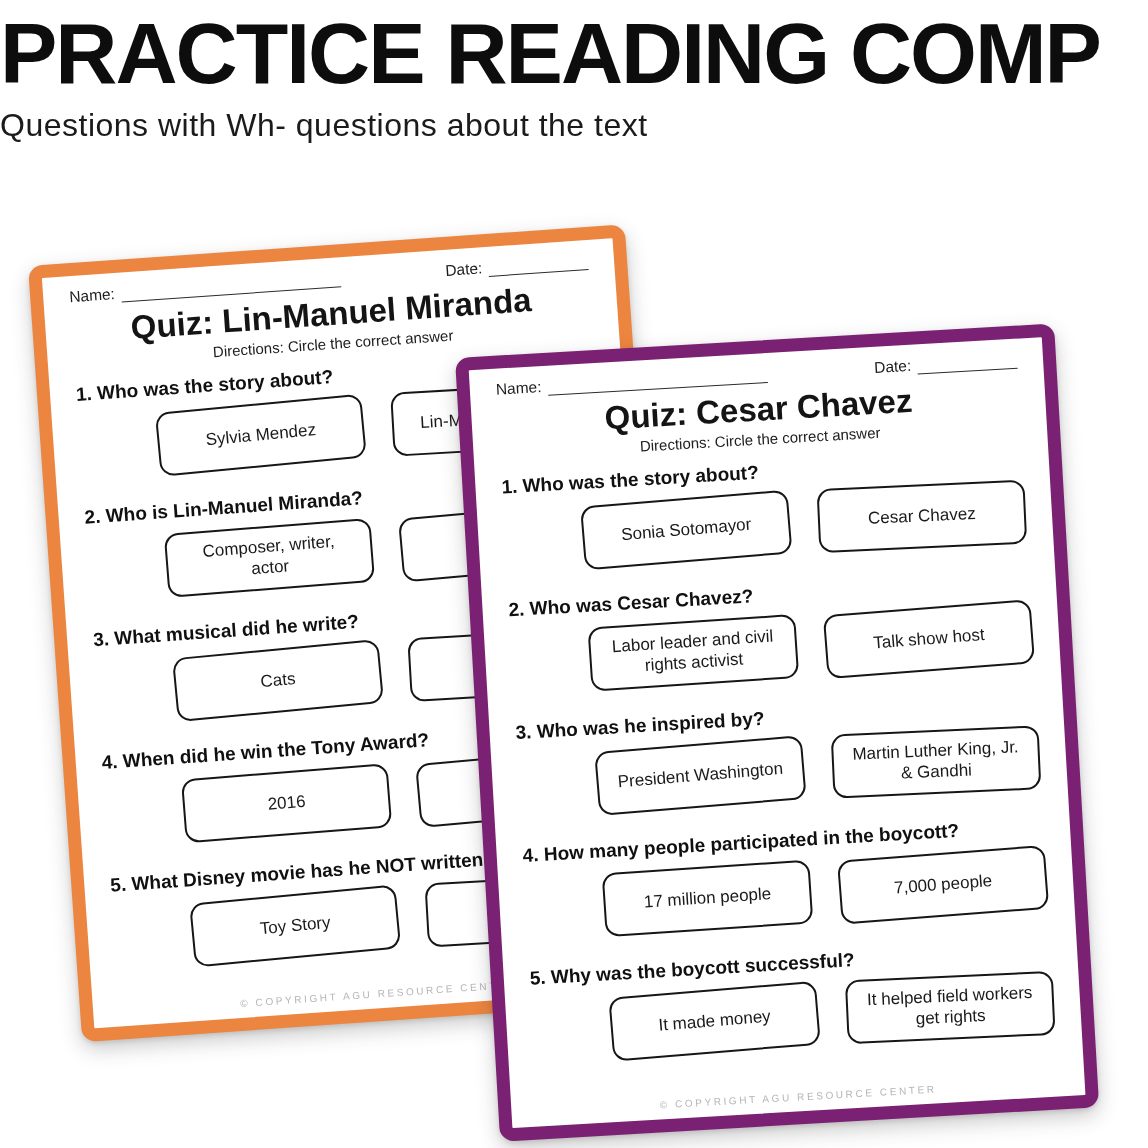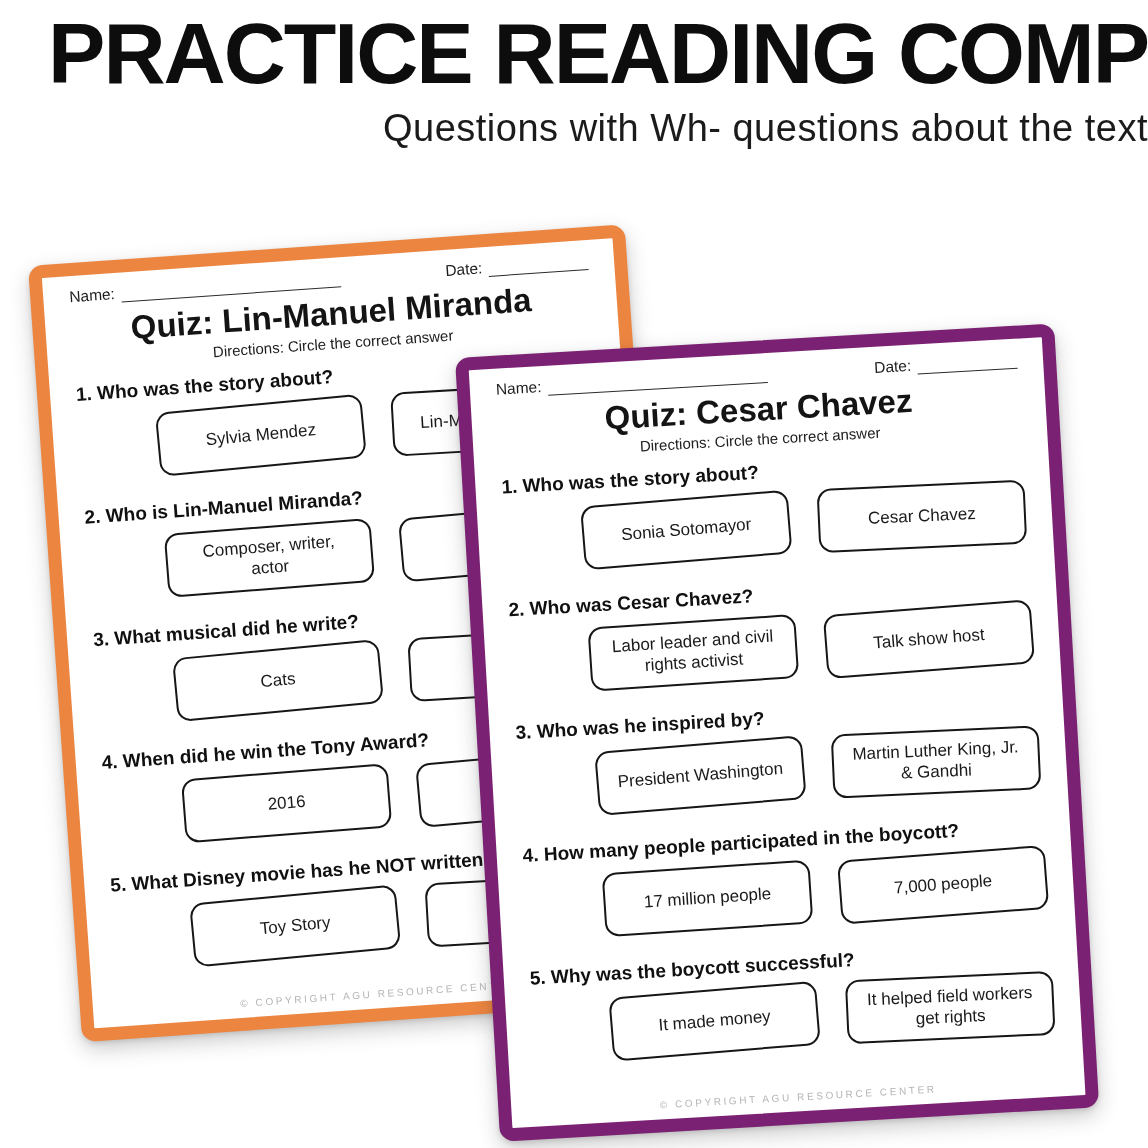--- a/index.html
+++ b/index.html
@@ -6,30 +6,30 @@
   body {
     width: 1148px; height: 1148px;
     background: #ffffff;
     position: relative;
     overflow: hidden;
     font-family: "Liberation Sans", sans-serif;
     color: #111;
   }
 
   
-  .hero { position: absolute; top: 0; left: 0; width: 1148px; text-align: right; }
+  .hero { position: absolute; top: 0; left: 0; width: 1148px; text-align: left; }
   .hero-title {
     margin-top: 6px;
     font-size: 86px; line-height: 1.1;
     font-weight: bold; letter-spacing: -2px;
     color: #0d0d0d; white-space: nowrap;
   }
   .hero-sub {
     margin-top: 6px;
-    font-size: 38px; font-weight: 400; letter-spacing: 0.5px;
+    font-size: 32px; font-weight: 400; letter-spacing: 0.5px;
     color: #1b1b1b; white-space: nowrap;
   }
 
   
   .sheet {
     position: absolute;
     background: #ffffff;
     box-sizing: border-box;
     border-radius: 14px;
     box-shadow: 0 8px 20px rgba(50,50,50,.25), 0 2px 5px rgba(0,0,0,.12);

